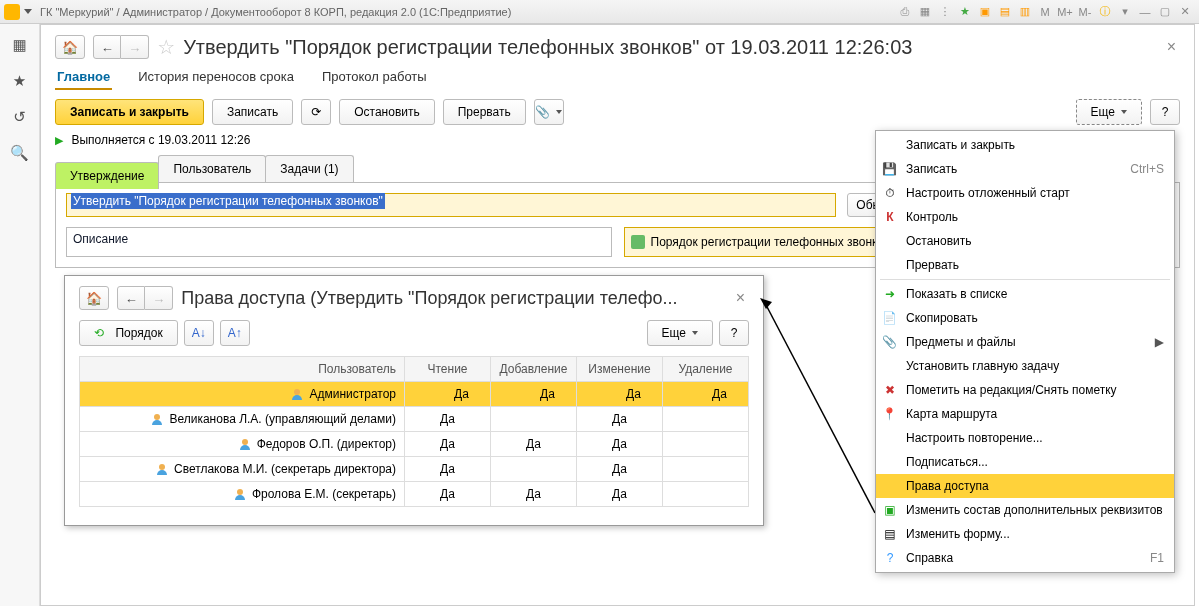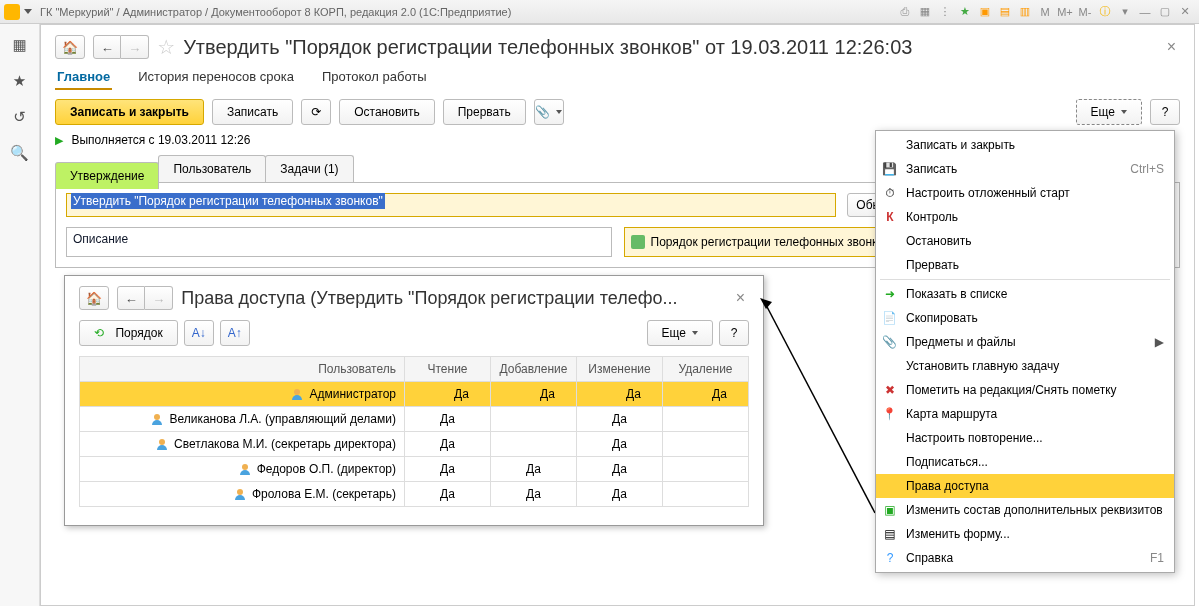--- a/index.html
+++ b/index.html
@@ -224,30 +224,30 @@
           <td class="c">Да</td>
         </tr>
         <tr>
           <td><span class="user-ico"></span>Великанова Л.А. (управляющий делами)</td>
           <td class="c">Да</td>
           <td class="c"></td>
           <td class="c">Да</td>
           <td class="c"></td>
         </tr>
         <tr>
+          <td><span class="user-ico"></span>Федоров О.П. (директор)</td>
+          <td class="c">Да</td>
+          <td class="c">Да</td>
+          <td class="c">Да</td>
+          <td class="c"></td>
+        </tr>
+        <tr>
           <td><span class="user-ico"></span>Светлакова М.И. (секретарь директора)</td>
           <td class="c">Да</td>
           <td class="c"></td>
-          <td class="c">Да</td>
-          <td class="c"></td>
-        </tr>
-        <tr>
-          <td><span class="user-ico"></span>Федоров О.П. (директор)</td>
-          <td class="c">Да</td>
-          <td class="c">Да</td>
           <td class="c">Да</td>
           <td class="c"></td>
         </tr>
         <tr>
           <td><span class="user-ico"></span>Фролова Е.М. (секретарь)</td>
           <td class="c">Да</td>
           <td class="c">Да</td>
           <td class="c">Да</td>
           <td class="c"></td>
         </tr>

